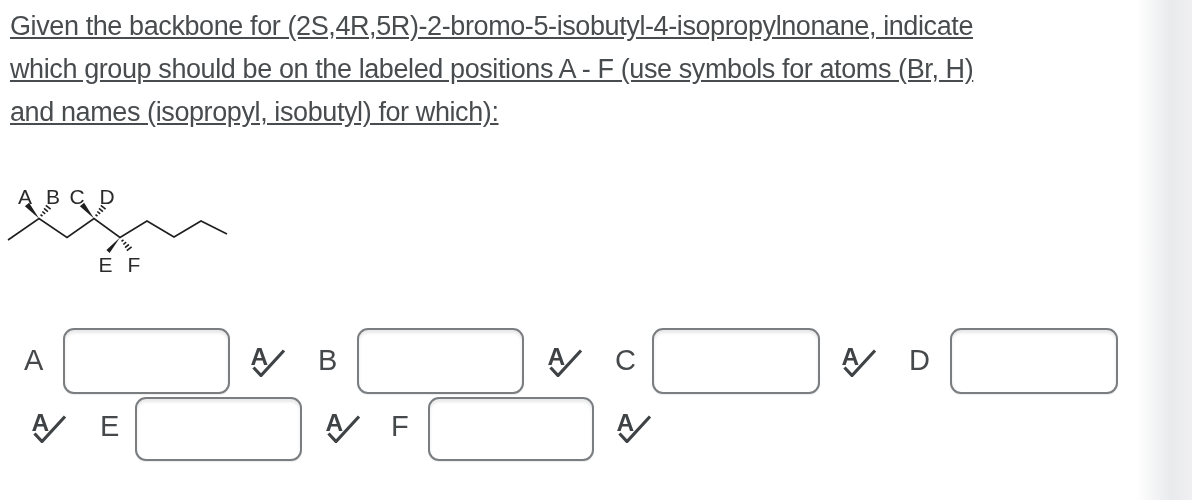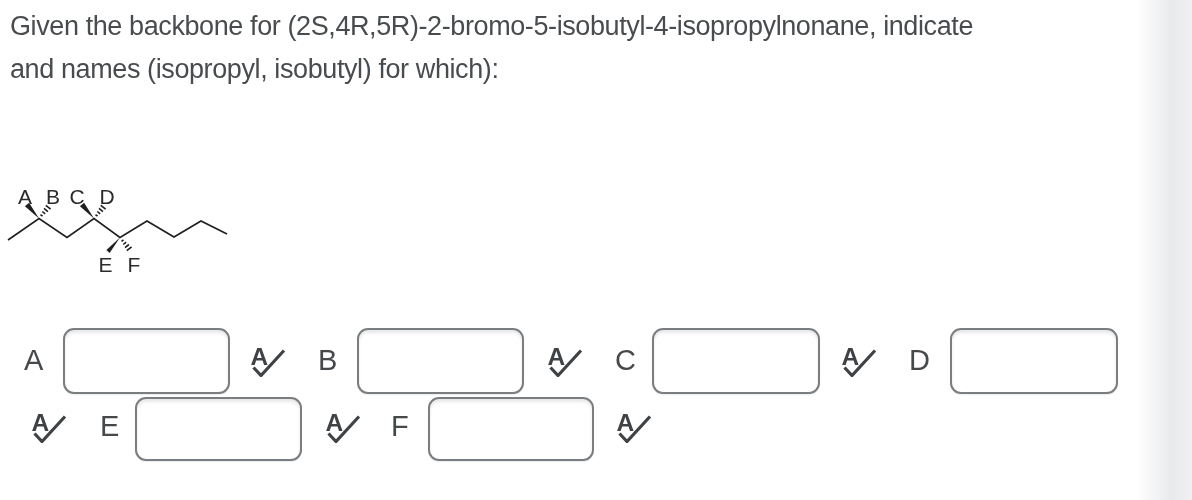--- a/index.html
+++ b/index.html
@@ -1,20 +1,20 @@
 <!DOCTYPE html>
 <html><head>
 <meta charset="utf-8">
 <style>
   html,body{margin:0;padding:0;background:#ffffff;}
   body{width:1192px;height:500px;font-family:"Liberation Sans", sans-serif;}
   .stage{position:relative;width:1192px;height:500px;background:#fff;overflow:hidden;}
 
   .qtext{position:absolute;left:10px;top:5px;color:#494c4e;font-size:27px;
-         line-height:43px;letter-spacing:-0.4px;white-space:nowrap;font-weight:400;}
+         line-height:43px;letter-spacing:-0.4px;white-space:nowrap;font-weight:400;text-decoration:underline;}
 
   .molecule{position:absolute;left:0px;top:175px;width:250px;height:112px;}
   .mlabel{font-size:21px;fill:#2b2b2b;font-family:"Liberation Sans", sans-serif;}
 
   .field-label{position:absolute;font-size:29px;color:#45494c;font-weight:400;}
 
   .answer-input{position:absolute;box-sizing:border-box;background:#fff;
     border:2px solid #7b7e81;border-radius:11px;outline:none;
     box-shadow:inset 0 3px 3px rgba(73,76,78,0.12), 0 1px 1px rgba(73,76,78,0.10);
     font-family:"Liberation Sans", sans-serif;font-size:24px;color:#494c4e;padding:0 12px;}
@@ -25,20 +25,21 @@
   .edge-fade{position:absolute;top:0;right:0;width:55px;height:500px;
     background:linear-gradient(to right, rgba(236,237,238,0) 0%, #e9eaec 62%, #f0f0f2 100%);}
 </style>
 </head>
 <body>
 
 <div class="stage">
 
   <div class="qtext">
     <div>Given the backbone for (2S,4R,5R)-2-bromo-5-isobutyl-4-isopropylnonane, indicate</div>
+    <div>which group should be on the labeled positions A - F (use symbols for atoms (Br, H)</div>
     <div>and names (isopropyl, isobutyl) for which):</div>
   </div>
 
   <svg class="molecule" viewBox="0 0 250 112">
 
     <polyline points="8,65 39,43.5 67,62.5 94,43.5 120,62.5 147,46 174,62 201,46 227,59" fill="none" stroke="#1f1f1f" stroke-width="1.6" stroke-linejoin="miter"></polyline>
 
     <polygon points="39,43.5 29.1,27.7 24.9,31.3" fill="#1f1f1f"></polygon>
     <polygon points="94,43.5 84.1,27.7 79.9,31.3" fill="#1f1f1f"></polygon>
     <polygon points="120,62.5 109.6,77.9 106.4,75.1" fill="#1f1f1f"></polygon>

